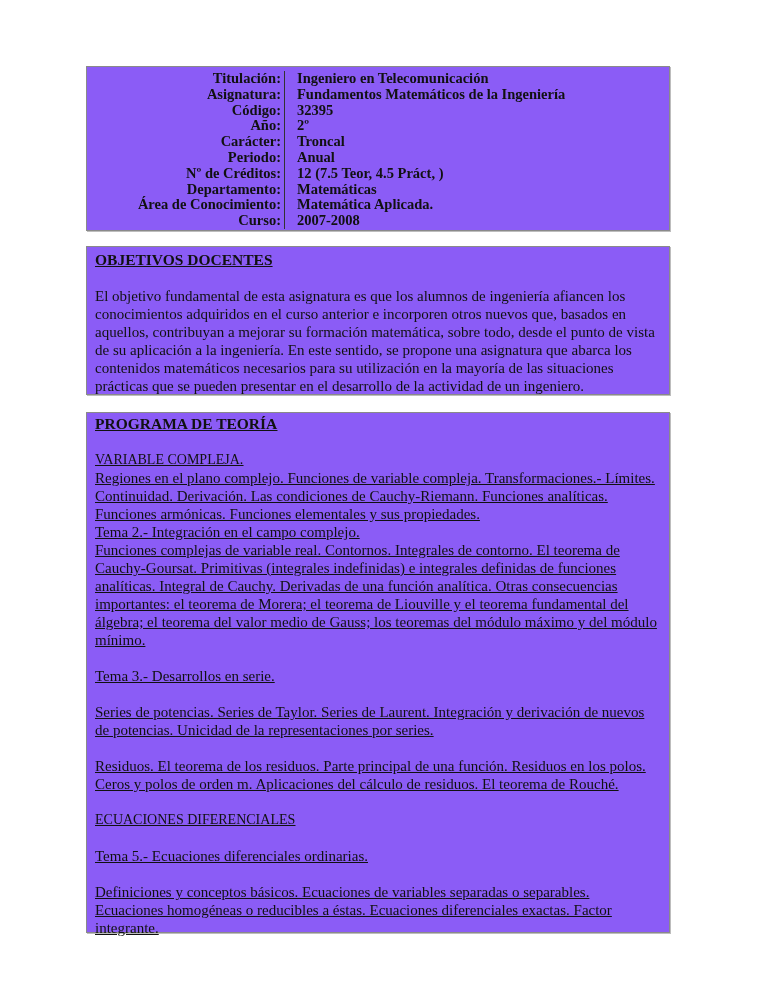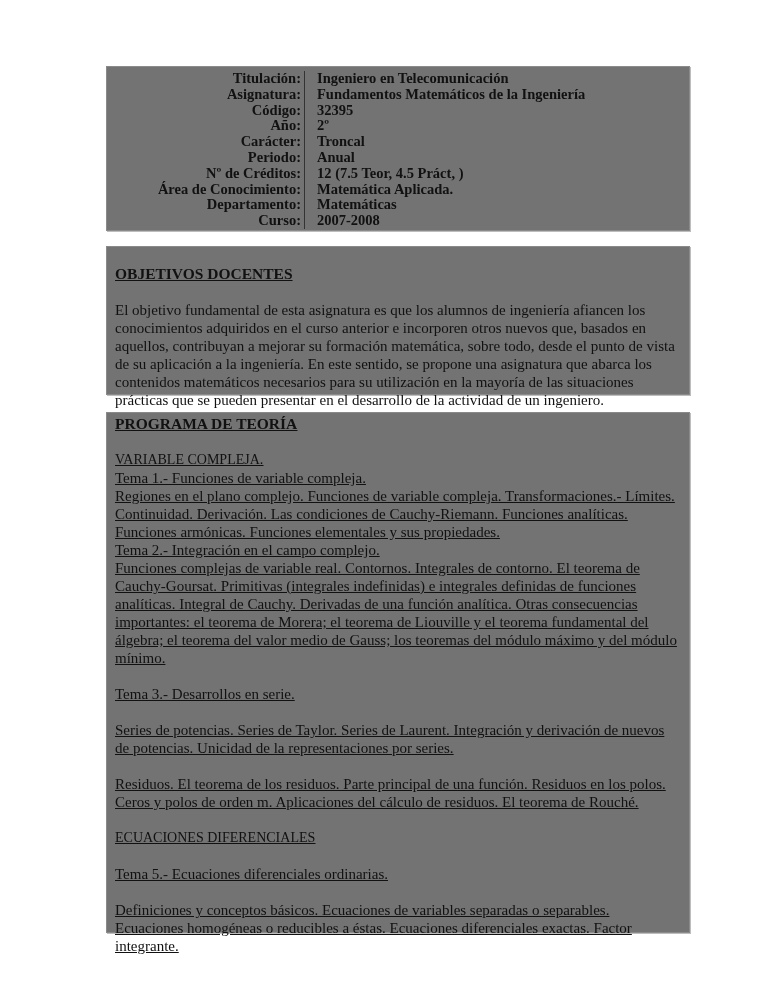--- a/index.html
+++ b/index.html
@@ -15,22 +15,21 @@
       font-family: "Liberation Serif", "DejaVu Serif", serif;
       color: #111111;
     }
     .box {
       position: absolute;
       left: 86px;
       width: 584px;
       border: 1px solid #8a8a8a;
       box-shadow: 1px 1px 0 #bdbdbd;
       box-sizing: border-box;
-      background: #737373;
-      margin-left: 20px;
+      background: #8b5cf6;
     }
     
     #info-box {
       top: 66px;
       height: 165px;
     }
     .info-table {
       position: absolute;
       left: 0;
       top: 4px;
@@ -52,21 +51,21 @@
       border-right: 1px solid #333333;
     }
     .info-table td.value {
       padding-left: 12px;
     }
 
     
     #objetivos-box {
       top: 246px;
       height: 149px;
-      padding: 18px 8px 0 8px;
+      padding: 4px 8px 0 8px;
     }
     
     #programa-box {
       top: 412px;
       height: 521px;
       padding: 2px 8px 0 8px;
       text-decoration: underline;
     }
     .section-heading {
       font-weight: bold;
@@ -121,45 +120,44 @@
     </tr>
     <tr>
       <td class="label">Periodo:</td>
       <td class="value">Anual</td>
     </tr>
     <tr>
       <td class="label">Nº de Créditos:</td>
       <td class="value">12 (7.5 Teor,  4.5 Práct, )</td>
     </tr>
     <tr>
+      <td class="label">Departamento:</td>
+      <td class="value">Matemáticas</td>
+    </tr>
+    <tr>
       <td class="label">Área de Conocimiento:</td>
       <td class="value">Matemática Aplicada.</td>
-    </tr>
-    <tr>
-      <td class="label">Departamento:</td>
-      <td class="value">Matemáticas</td>
     </tr>
     <tr>
       <td class="label">Curso:</td>
       <td class="value">2007-2008</td>
     </tr>
   </tbody>
     </table>
 </div>
 
 <div class="box" id="objetivos-box">
   <p class="section-heading">OBJETIVOS DOCENTES</p>
   <p class="para">El objetivo fundamental de esta asignatura es que los alumnos de ingeniería afiancen los conocimientos adquiridos en el curso anterior e incorporen otros nuevos que, basados en aquellos, contribuyan a mejorar su formación matemática, sobre todo, desde el punto de vista de su aplicación a la ingeniería. En este sentido, se propone una asignatura que abarca los contenidos matemáticos necesarios para su utilización en la mayoría de las situaciones prácticas que se pueden presentar en el desarrollo de la actividad de un ingeniero.</p>
 </div>
 
 <div class="box" id="programa-box">
   <p class="section-heading">PROGRAMA  DE TEORÍA</p>
 
   <p class="subsection">VARIABLE COMPLEJA.</p>
-  <p class="para">Tema 1.- Funciones de variable compleja.</p>
   <p class="para">Regiones en el plano complejo. Funciones de variable compleja. Transformaciones.- Límites. Continuidad. Derivación. Las condiciones de Cauchy-Riemann. Funciones analíticas. Funciones armónicas. Funciones elementales y sus propiedades.</p>
   <p class="para">Tema 2.- Integración en el campo complejo.</p>
   <p class="para gap">Funciones complejas de variable real. Contornos. Integrales de contorno. El teorema de Cauchy-Goursat. Primitivas (integrales indefinidas) e integrales definidas de funciones analíticas. Integral de Cauchy. Derivadas de una función analítica. Otras consecuencias importantes: el teorema de Morera; el teorema de Liouville y el teorema fundamental del álgebra; el teorema del valor medio de Gauss; los teoremas del módulo máximo y del módulo mínimo.</p>
 
   <p class="para gap">Tema 3.- Desarrollos en serie.</p>
   <p class="para gap">Series de potencias. Series de Taylor. Series de Laurent. Integración y derivación de nuevos de potencias. Unicidad de la representaciones por series.</p>
 
   <p class="para gap">Residuos. El teorema de los residuos. Parte principal de una función. Residuos en los polos. Ceros y polos de orden m. Aplicaciones del cálculo de residuos. El teorema de Rouché.</p>
 
   <p class="subsection gap">ECUACIONES DIFERENCIALES</p>

